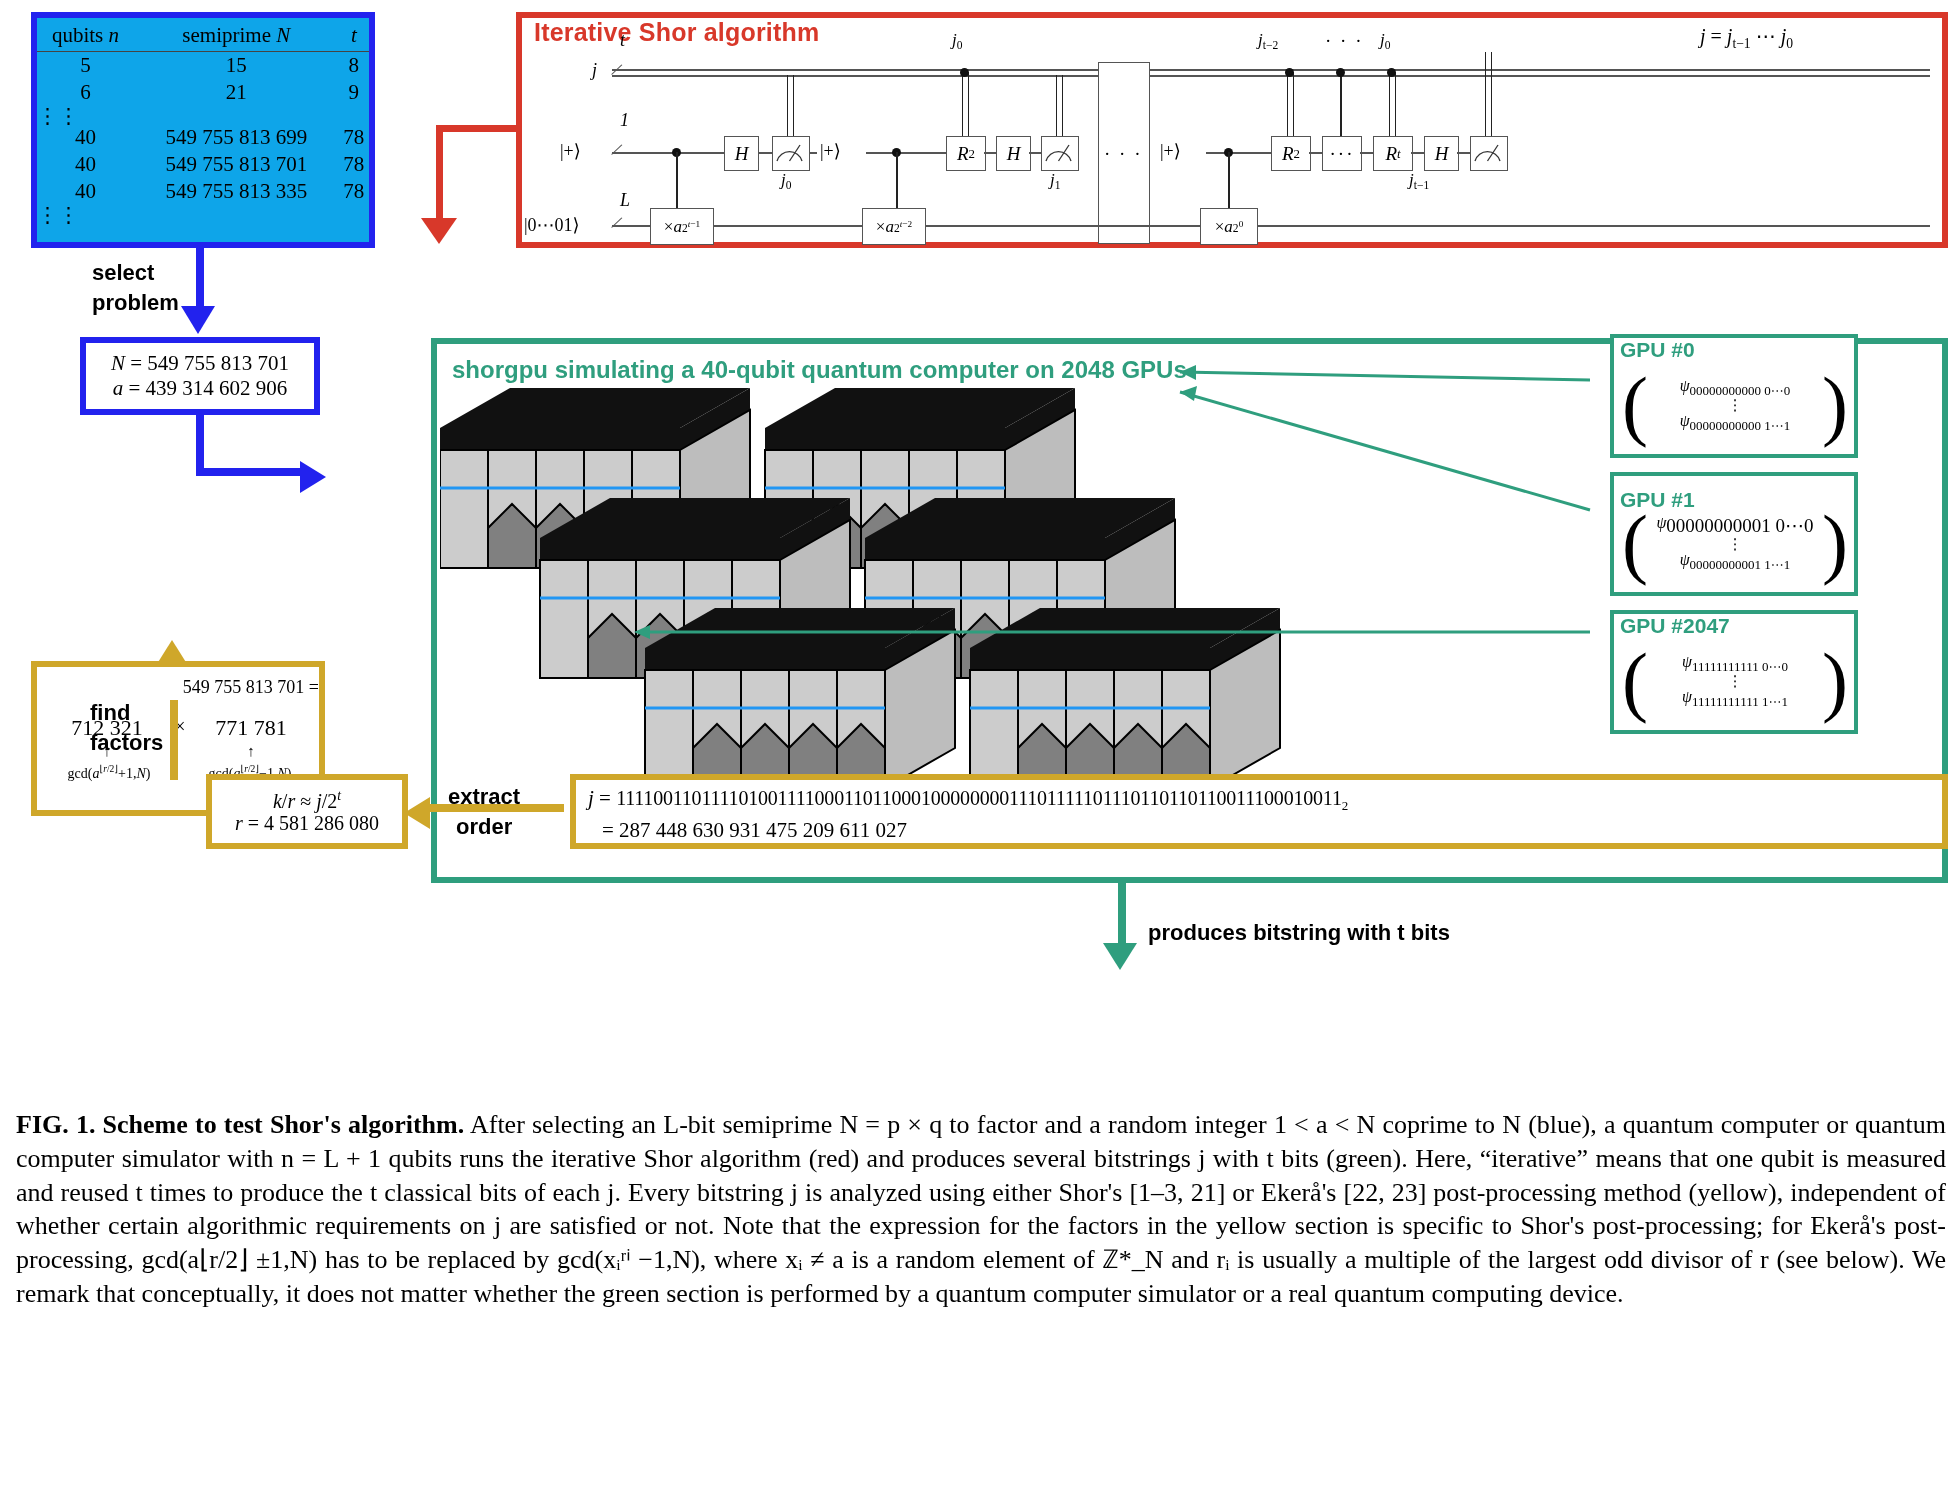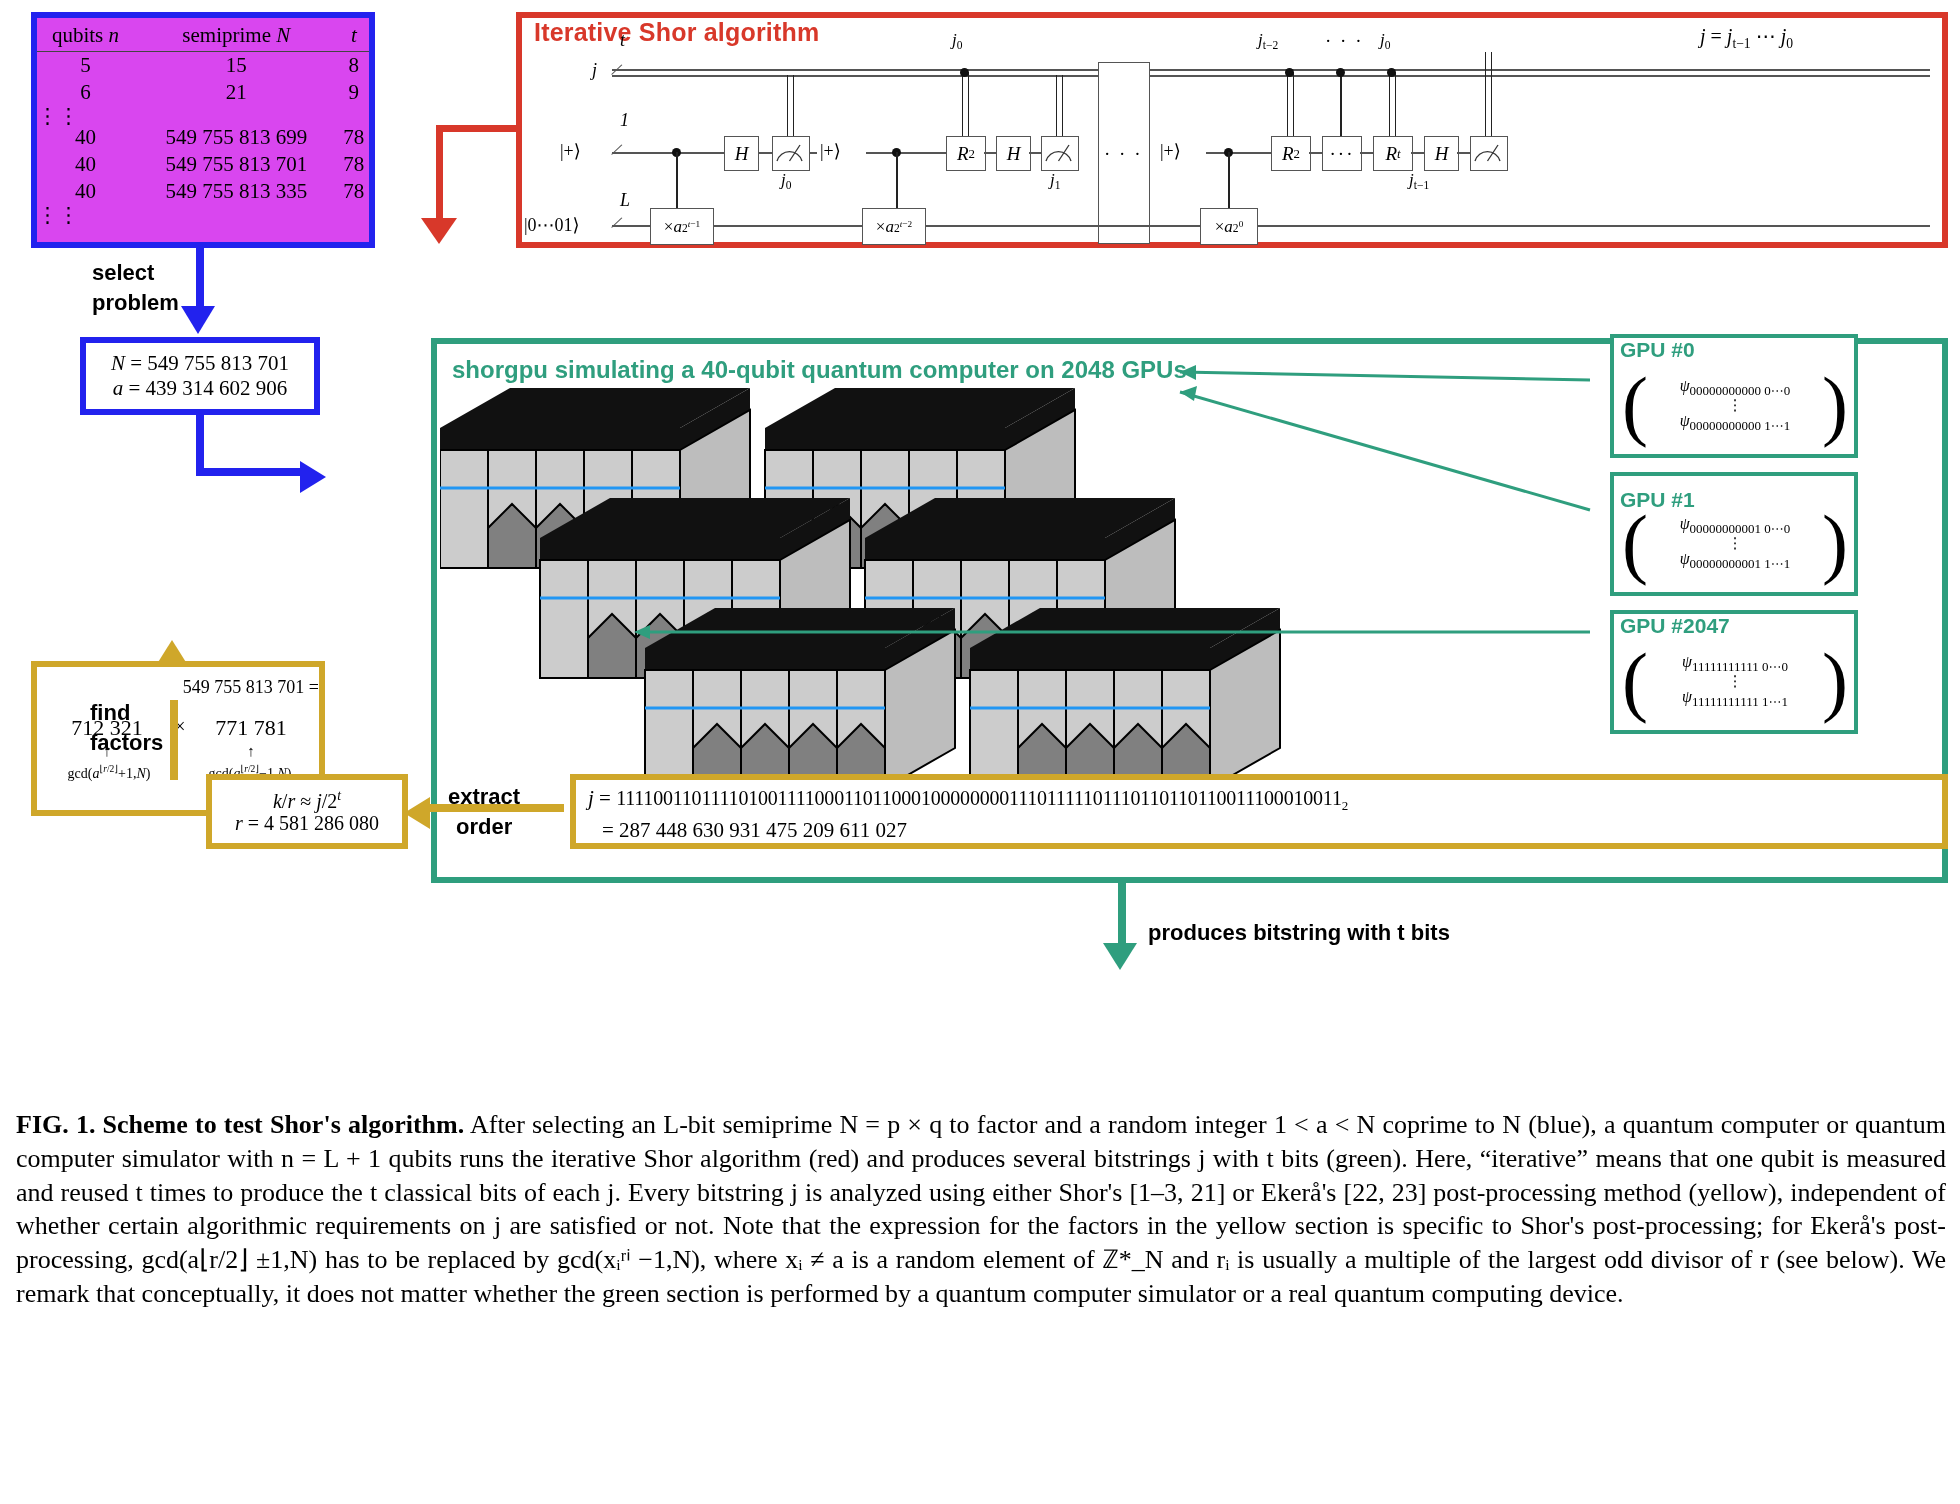--- a/index.html
+++ b/index.html
@@ -4,21 +4,21 @@
 <style>
   html,body{margin:0;padding:0;background:#ffffff;}
   body{width:1960px;height:1504px;position:relative;font-family:"Liberation Serif",serif;color:#000;}
   .fig{position:absolute;left:0;top:0;width:1960px;height:1504px;}
   .abs{position:absolute;}
   .serif{font-family:"Liberation Serif",serif;}
   .sans{font-family:"Liberation Sans",sans-serif;}
   .it{font-style:italic;}
 
   
-  #blue-table{left:31px;top:12px;width:344px;height:236px;border:6px solid #2222ee;background:#d946ef;box-sizing:border-box;}
+  #blue-table{left:31px;top:12px;width:344px;height:236px;border:6px solid #2222ee;background:#0ea5e9;box-sizing:border-box;}
   #blue-table table{width:100%;border-collapse:collapse;margin-top:4px;}
   #blue-table th{font-weight:normal;font-size:21px;padding:1px 0 3px 0;}
   #blue-table td{font-size:21px;text-align:center;padding:1px 0;}
   #blue-table .hdrrow th{border-bottom:1.5px solid #444;}
   .vdots{display:inline-block;font-size:18px;line-height:0.55;}
 
   
   #red-box{left:516px;top:12px;width:1432px;height:236px;border:6px solid #d8382a;background:#fff;box-sizing:border-box;}
   #red-title{left:534px;top:18px;font-size:25px;color:#d8382a;font-weight:bold;letter-spacing:.2px;}
   
@@ -333,21 +333,21 @@
       <span style="font-size:16px;"><span class="it">ψ</span><sub style="font-size:13px;"><span>00000000000</span>&nbsp;<span>1⋯1</span></sub></span>
     </span>
     <span class="bigparen">)</span>
   </div>
 
   <div class="gpubox" style="left:1610px;top:472px;width:248px;height:124px;"></div>
   <div class="gpulabel sans" style="left:1620px;top:476px;margin-top:12px;">GPU #1</div>
   <div class="abs" style="left:1622px;top:496px;width:226px;height:94px;display:flex;align-items:center;">
     <span class="bigparen">(</span>
     <span style="flex:1;text-align:center;line-height:1.0;">
-      <span style="font-size:16px;"><span class="it">ψ</span><sub style="font-size:13px;"><span>00000000001</span>&nbsp;<span>0⋯0</span></sub></span><br>
+      <span style="font-size:16px;"><span class="it">ψ</span><sub style="font-size:19px;"><span>00000000001</span>&nbsp;<span>0⋯0</span></sub></span><br>
       <span class="vdots" style="font-size:15px;">⋮</span><br>
       <span style="font-size:16px;"><span class="it">ψ</span><sub style="font-size:13px;"><span>00000000001</span>&nbsp;<span>1⋯1</span></sub></span>
     </span>
     <span class="bigparen">)</span>
   </div>
 
   <div class="gpubox" style="left:1610px;top:610px;width:248px;height:124px;"></div>
   <div class="gpulabel sans" style="left:1620px;top:614px;">GPU #2047</div>
   <div class="abs" style="left:1622px;top:634px;width:226px;height:94px;display:flex;align-items:center;">
     <span class="bigparen">(</span>

